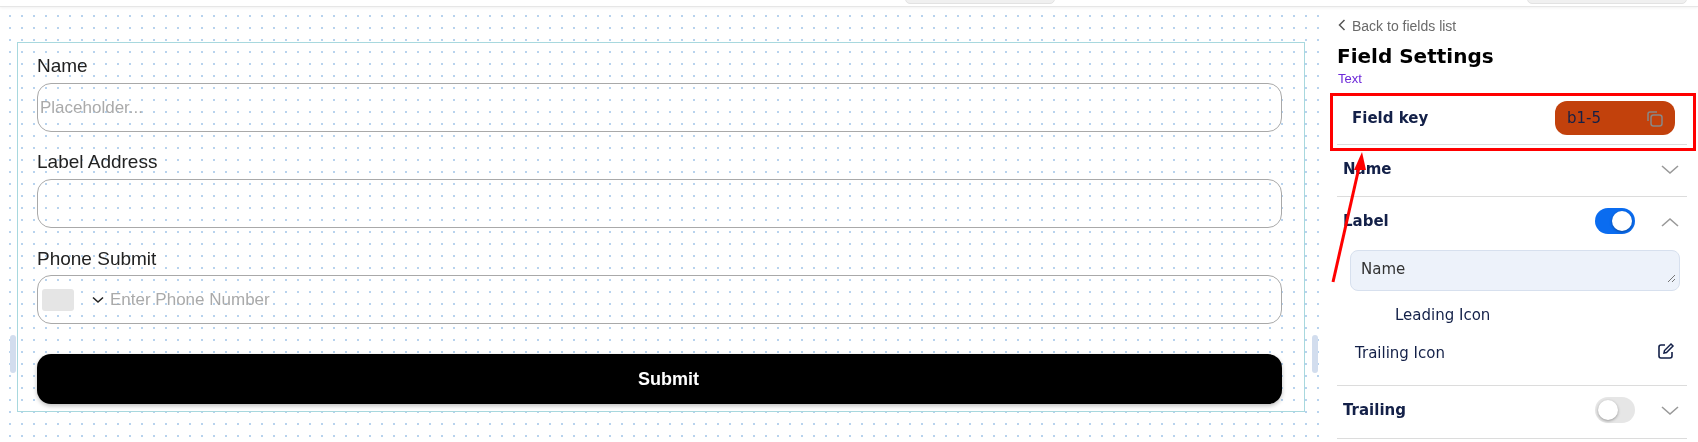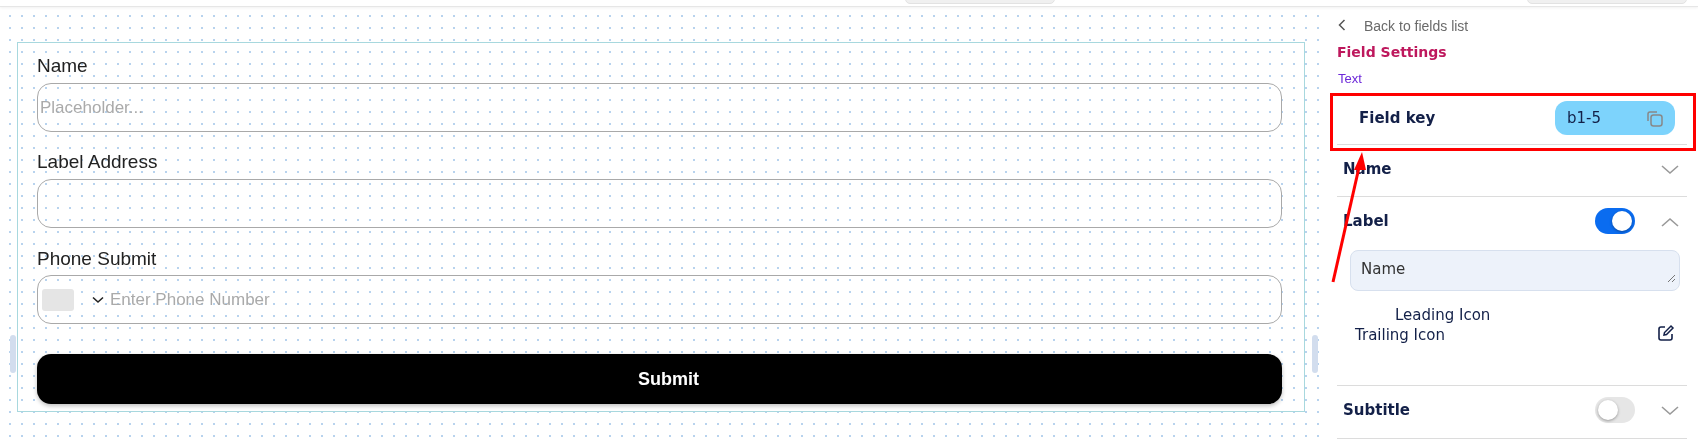--- a/index.html
+++ b/index.html
@@ -12,27 +12,27 @@
     background-size: 12px 12px; background-position: 4px 2px; }
   .form-frame { position: absolute; left: 17px; top: 34px; width: 1288px; height: 370px; border: 1px solid #a8d8de; }
   .field-label { position: absolute; left: 19px; font-size: 19px; color: #222; }
   .field-input { position: absolute; left: 19px; width: 1245px; height: 49px; border: 1px solid #a9a9a9; border-radius: 14px; font-size: 17px; color: #aaa; padding-left: 2px; display: flex; align-items: center; }
   .phone-flag { width: 32px; height: 22px; background: #e5e5e5; border-radius: 3px; margin-left: 2px; }
   .phone-chev { margin-left: 14px; width: 20px; display: flex; align-items: center; justify-content: center; }
   .phone-ph { margin-left: 2px; }
   .submit-btn { position: absolute; left: 19px; top: 311px; width: 1245px; height: 50px; background: #000; border-radius: 14px; color: #fff; font-weight: bold; font-size: 18px; display: flex; align-items: center; justify-content: center; box-shadow: 0 2px 4px rgba(0,0,0,0.25); padding-left: 18px; }
   .resize-handle { position: absolute; width: 6px; height: 38px; background: #d2ddee; border-radius: 3px; }
   .panel { position: absolute; left: 1320px; top: 8px; width: 378px; height: 434px; background: #fff; font-family: "DejaVu Sans", sans-serif; color: #132048; }
-  .back-link { position: absolute; left: 18px; top: 10px; font-size: 14px; color: #6a6a6a; display: flex; align-items: center; gap: 18px; font-family: "Liberation Sans", sans-serif; }
-  .panel-title { position: absolute; left: 17px; top: 36px; font-size: 14px; font-weight: bold; color: #be185d; }
+  .back-link { position: absolute; left: 18px; top: 10px; font-size: 14px; color: #6a6a6a; display: flex; align-items: center; gap: 6px; font-family: "Liberation Sans", sans-serif; }
+  .panel-title { position: absolute; left: 17px; top: 36px; font-size: 20px; font-weight: bold; color: #000000; }
   .panel-sub { position: absolute; left: 18px; top: 63px; font-size: 13px; color: #6d28d9; font-family: "Liberation Sans", sans-serif; }
   .row { position: absolute; left: 17px; width: 350px; display: flex; align-items: center; }
   .row-label { font-size: 15px; font-weight: bold; color: #132048; }
   .divider { position: absolute; left: 17px; width: 350px; height: 1px; background: #dcdcdc; }
-  .key-box { position: absolute; right: 12px; width: 120px; height: 34px; background: #7dd3fc; border-radius: 12px; display: flex; align-items: center; padding-left: 12px; font-size: 15px; color: #132048; }
+  .key-box { position: absolute; right: 12px; width: 120px; height: 34px; background: #c2410c; border-radius: 12px; display: flex; align-items: center; padding-left: 12px; font-size: 15px; color: #132048; }
   .key-box .copy { position: absolute; right: 10px; top: 8px; }
   .chev { position: absolute; right: 8px; }
   .toggle { position: absolute; width: 40px; height: 26px; border-radius: 13px; }
   .toggle .knob { position: absolute; top: 3px; width: 20px; height: 20px; border-radius: 50%; background: #fff; box-shadow: 0 1px 3px rgba(0,0,0,0.35); }
   .toggle.on { background: #0a6cf0; }
   .toggle.on .knob { right: 3px; }
   .toggle.off { background: #e6e6e6; }
   .toggle.off .knob { left: 3px; }
   .label-textarea { position: absolute; left: 30px; top: 242px; width: 330px; height: 41px; background: #edf2fa; border: 1px solid #d7e0ee; border-radius: 8px; font-size: 15px; color: #333; padding: 9px 10px; font-family: "DejaVu Sans", sans-serif; }
   .label-textarea .grip { position: absolute; right: 3px; bottom: 3px; }
@@ -81,21 +81,21 @@
       <svg width="8" height="12" viewBox="0 0 8 12">
           <path d="M6.5 1 L1.5 6 L6.5 11" fill="none" stroke="#555" stroke-width="1.5"></path>
         </svg>
     </span>
     <span>Back to fields list</span>
   </div>
   <div class="panel-title">Field Settings</div>
   <div class="panel-sub">Text</div>
 
   <div class="row" style="top:92px;height:36px;">
-    <span class="row-label" style="margin-left:22px;">Field key</span>
+    <span class="row-label" style="margin-left:15px;">Field key</span>
     <div class="key-box" style="top:1px;">
       <span>b1-5</span>
       <span class="copy">
         <svg width="20" height="20" viewBox="0 0 20 20">
             <rect x="6" y="6" width="11" height="11" rx="2.5" fill="none" stroke="#888" stroke-width="1.5"></rect>
             <path d="M3 12 V5 a2 2 0 0 1 2-2 H12" fill="none" stroke="#888" stroke-width="1.5"></path>
           </svg>
       </span>
     </div>
   </div>
@@ -133,33 +133,33 @@
 
   <div class="sub-row" style="top:296px;height:22px;margin-left:40px;">
     <span>Leading Icon</span>
     <span>
       <svg width="18" height="18" viewBox="0 0 18 18">
           <path d="M8 3 H4 a2 2 0 0 0-2 2 V14 a2 2 0 0 0 2 2 H13 a2 2 0 0 0 2-2 V10" fill="none" stroke="#132048" stroke-width="1.6"></path>
           <path d="M7 11 L7.5 8.5 L14 2 L16 4 L9.5 10.5 Z" fill="none" stroke="#132048" stroke-width="1.5"></path>
         </svg>
     </span>
   </div>
-  <div class="sub-row" style="top:316px;height:22px;">
+  <div class="sub-row" style="top:334px;height:22px;">
     <span>Trailing Icon</span>
     <span>
       <svg width="18" height="18" viewBox="0 0 18 18">
           <path d="M8 3 H4 a2 2 0 0 0-2 2 V14 a2 2 0 0 0 2 2 H13 a2 2 0 0 0 2-2 V10" fill="none" stroke="#132048" stroke-width="1.6"></path>
           <path d="M7 11 L7.5 8.5 L14 2 L16 4 L9.5 10.5 Z" fill="none" stroke="#132048" stroke-width="1.5"></path>
         </svg>
     </span>
   </div>
   <div class="divider" style="top:377px;"></div>
 
   <div class="row" style="top:381px;height:42px;">
-    <span class="row-label" style="margin-left:6px;">Subtitle</span>
+    <span class="row-label" style="margin-left:6px;">Trailing</span>
     <div class="toggle off" style="right:52px;top:8px;">
         <div class="knob"></div>
       </div>
     <span class="chev">
       <svg width="18" height="10" viewBox="0 0 18 10">
           <path d="M1 1 L9 8 L17 1" fill="none" stroke="#999" stroke-width="1.6"></path>
         </svg>
     </span>
   </div>
   <div class="divider" style="top:430px;"></div>

